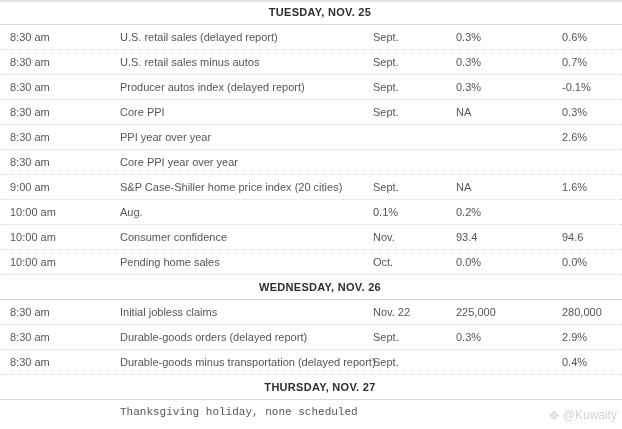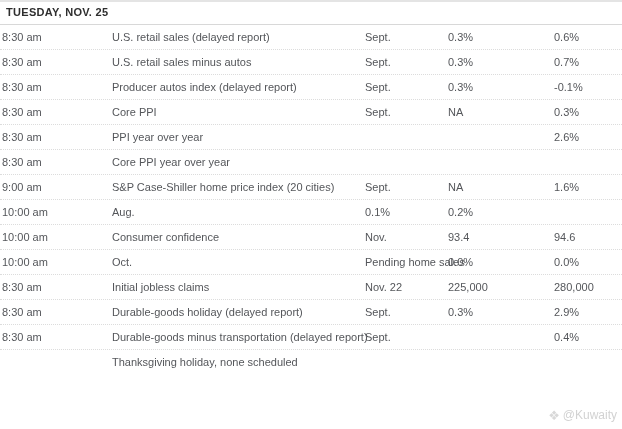--- a/index.html
+++ b/index.html
@@ -14,41 +14,42 @@
   }
   .top-strip {
     height: 2px;
     width: 100%;
     background: #e4e4e4;
   }
   .calendar { width: 100%; }
   .day-header {
     height: 25px;
     line-height: 24px;
-    padding-left: 6px;
+    padding-left: 18px;
     font-size: 11px;
     font-weight: bold;
     letter-spacing: 0.3px;
     color: #2e2e2e;
     border-bottom: 1px solid #d8d8d8;
     box-sizing: border-box;
+    text-align: center;
   }
   .section:first-child .day-header { height: 23px; line-height: 21px; }
   .row {
     display: grid;
     grid-template-columns: 110px 253px 83px 106px 1fr;
     height: 25px;
     line-height: 24px;
-    padding-left: 2px;
+    padding-left: 10px;
     font-size: 11px;
     color: #54565a;
     border-bottom: 1px dotted #dcdcdc;
     box-sizing: border-box;
   }
-  .section:last-child .row:last-child { border-bottom: none; }
+  .section:last-child .row:last-child { border-bottom: none; font-family: Liberation Mono, monospace; }
   .cell { white-space: nowrap; overflow: visible; }
   .watermark {
     position: absolute;
     right: 5px;
     bottom: 7px;
     font-size: 12px;
     color: #d2d2d2;
     display: flex;
     align-items: center;
     gap: 3px;
@@ -124,50 +125,52 @@
         </div>
         <div class="row">
           <div class="cell col-time">10:00 am</div>
           <div class="cell col-event">Consumer confidence</div>
           <div class="cell col-period">Nov.</div>
           <div class="cell col-forecast">93.4</div>
           <div class="cell col-previous">94.6</div>
         </div>
         <div class="row">
           <div class="cell col-time">10:00 am</div>
+          <div class="cell col-event">Pending home sales</div>
           <div class="cell col-period">Oct.</div>
-          <div class="cell col-event">Pending home sales</div>
           <div class="cell col-forecast">0.0%</div>
           <div class="cell col-previous">0.0%</div>
         </div>
       </div>
       <div class="section">
+        <div class="day-header">WEDNESDAY, NOV. 26</div>
         <div class="row">
           <div class="cell col-time">8:30 am</div>
           <div class="cell col-event">Initial jobless claims</div>
           <div class="cell col-period">Nov. 22</div>
           <div class="cell col-forecast">225,000</div>
           <div class="cell col-previous">280,000</div>
         </div>
         <div class="row">
           <div class="cell col-time">8:30 am</div>
-          <div class="cell col-event">Durable-goods holiday (delayed report)</div>
+          <div class="cell col-event">Durable-goods orders (delayed report)</div>
           <div class="cell col-period">Sept.</div>
           <div class="cell col-forecast">0.3%</div>
           <div class="cell col-previous">2.9%</div>
         </div>
         <div class="row">
           <div class="cell col-time">8:30 am</div>
           <div class="cell col-event">Durable-goods minus transportation (delayed report)</div>
           <div class="cell col-period">Sept.</div>
           <div class="cell col-forecast"></div>
           <div class="cell col-previous">0.4%</div>
         </div>
       </div>
       <div class="section">
+        <div class="day-header">THURSDAY, NOV. 27</div>
         <div class="row">
           <div class="cell col-time"></div>
           <div class="cell col-event">Thanksgiving holiday, none scheduled</div>
           <div class="cell col-period"></div>
           <div class="cell col-forecast"></div>
           <div class="cell col-previous"></div>
         </div>
       </div>
     </div>
   <div class="watermark">

